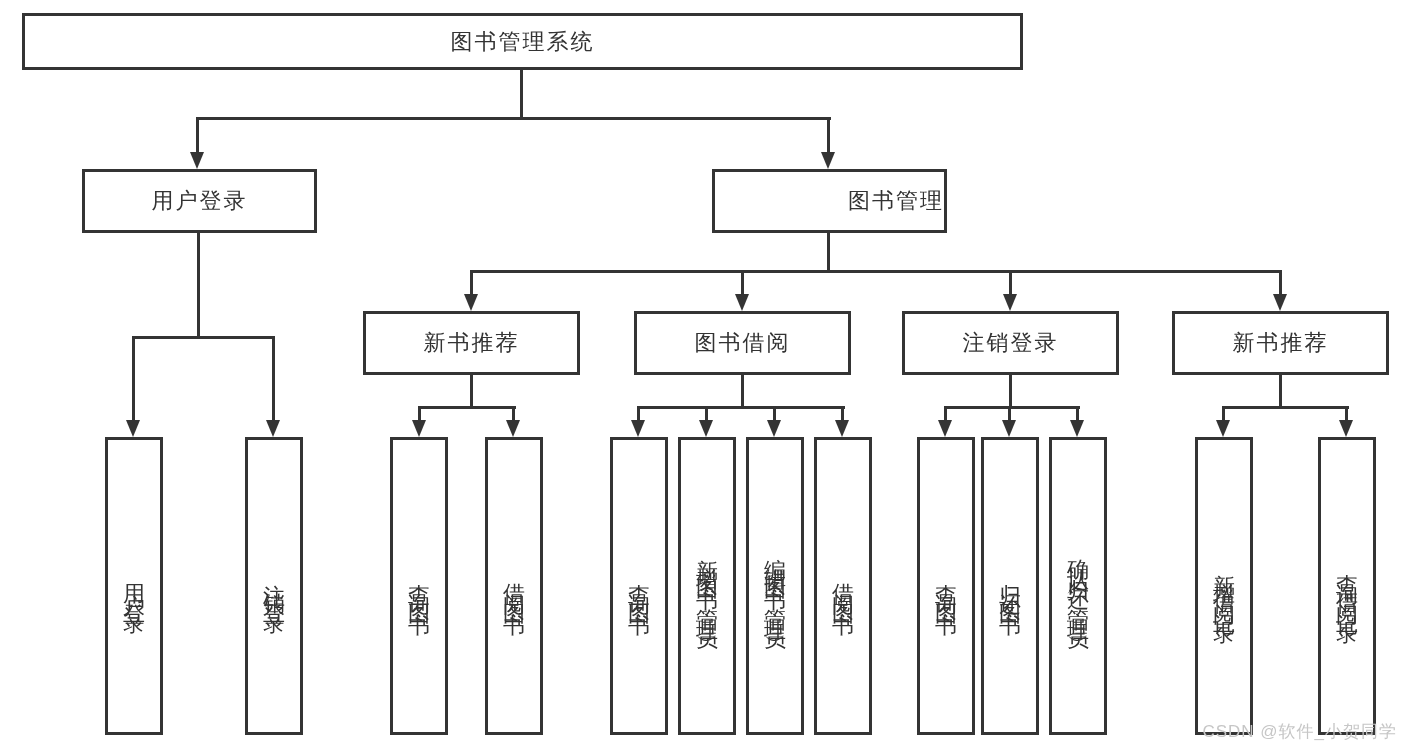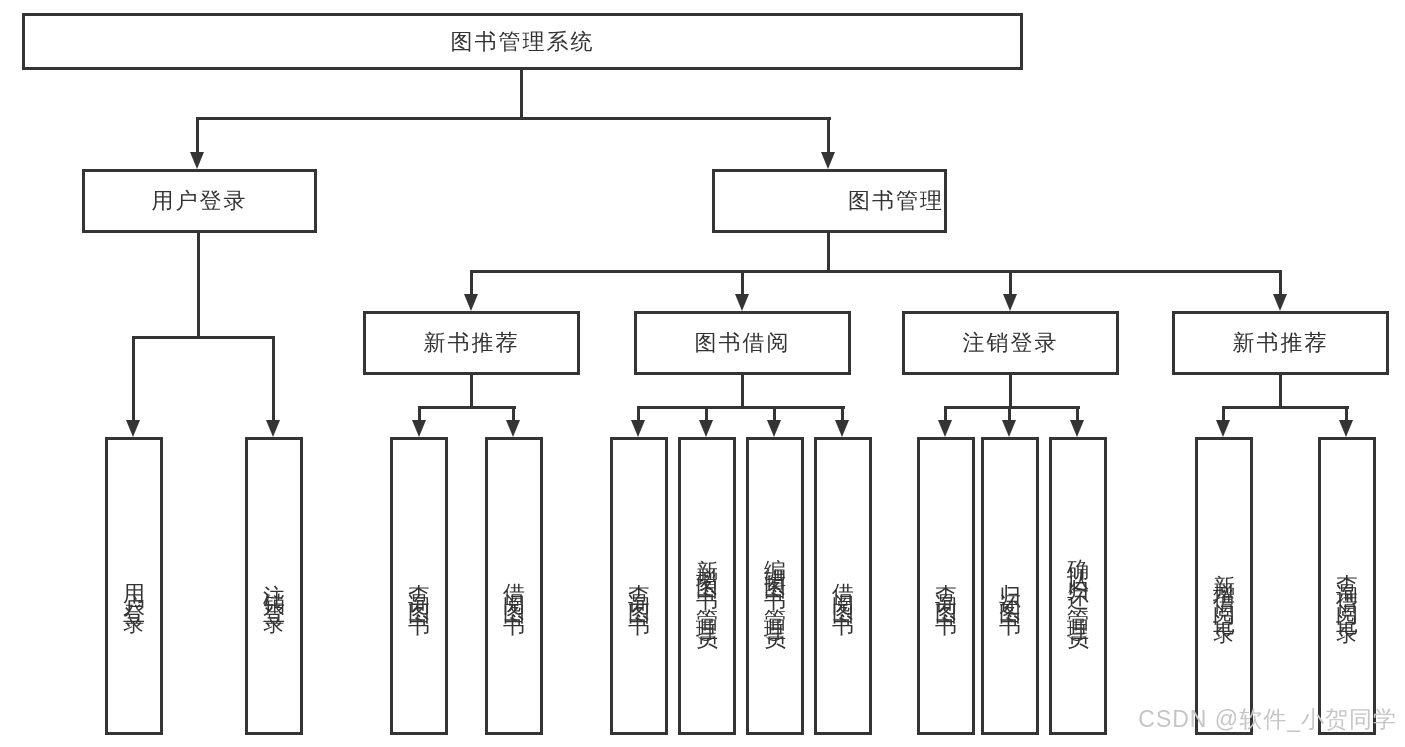--- a/index.html
+++ b/index.html
@@ -17,22 +17,22 @@
     letter-spacing:10px; font-size:22px;
   }
   .vline { position:absolute; width:3px; background:#343434; }
   .hline { position:absolute; height:3px; background:#343434; }
   .arrow {
     position:absolute; width:0; height:0;
     border-left:7px solid transparent; border-right:7px solid transparent;
     border-top:17px solid #343434;
   }
   .watermark {
-    position:absolute; right:8px; bottom:12px; color:#c6c6c6;
-    font-size:23px; letter-spacing:1px;
+    position:absolute; right:8px; bottom:4px; color:#c6c6c6;
+    font-size:17px; letter-spacing:1px;
   }
 </style>
 </head>
 <body>
 
 <div class="canvas">
 
   <div class="box" style="left:22px; top:13px; width:1001px; height:57px;align-items:center;">
     <span>图书管理系统</span>
   </div>

